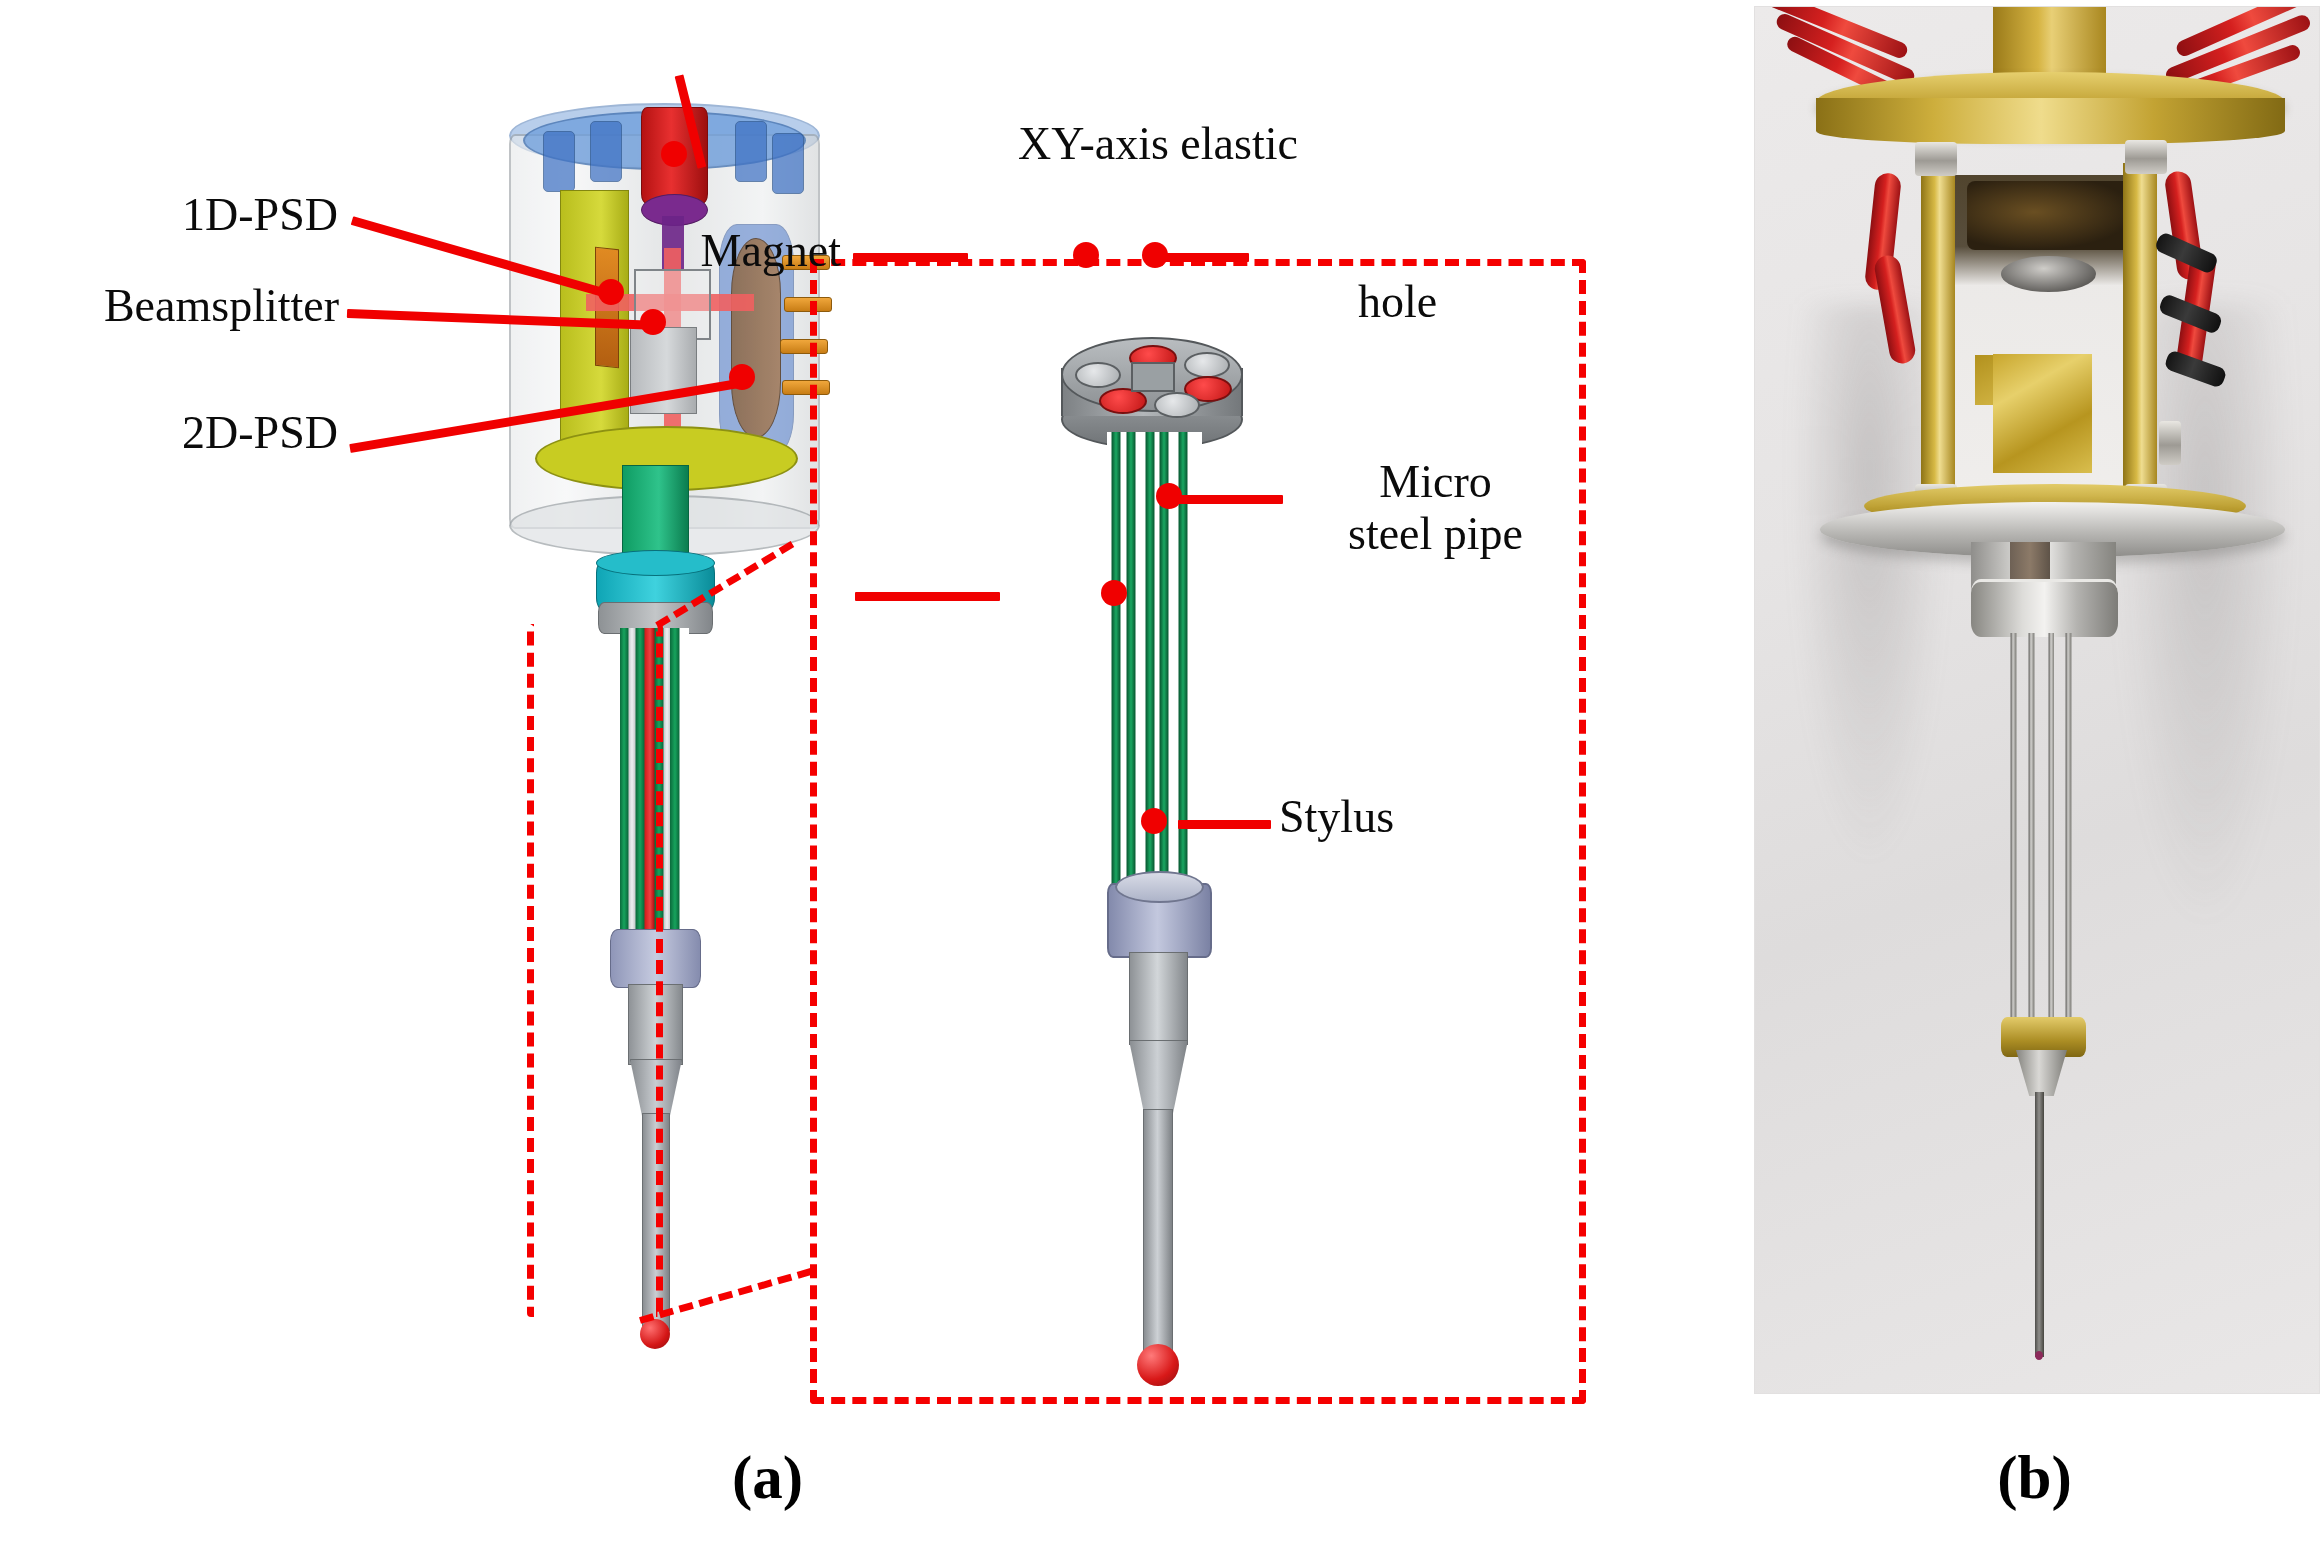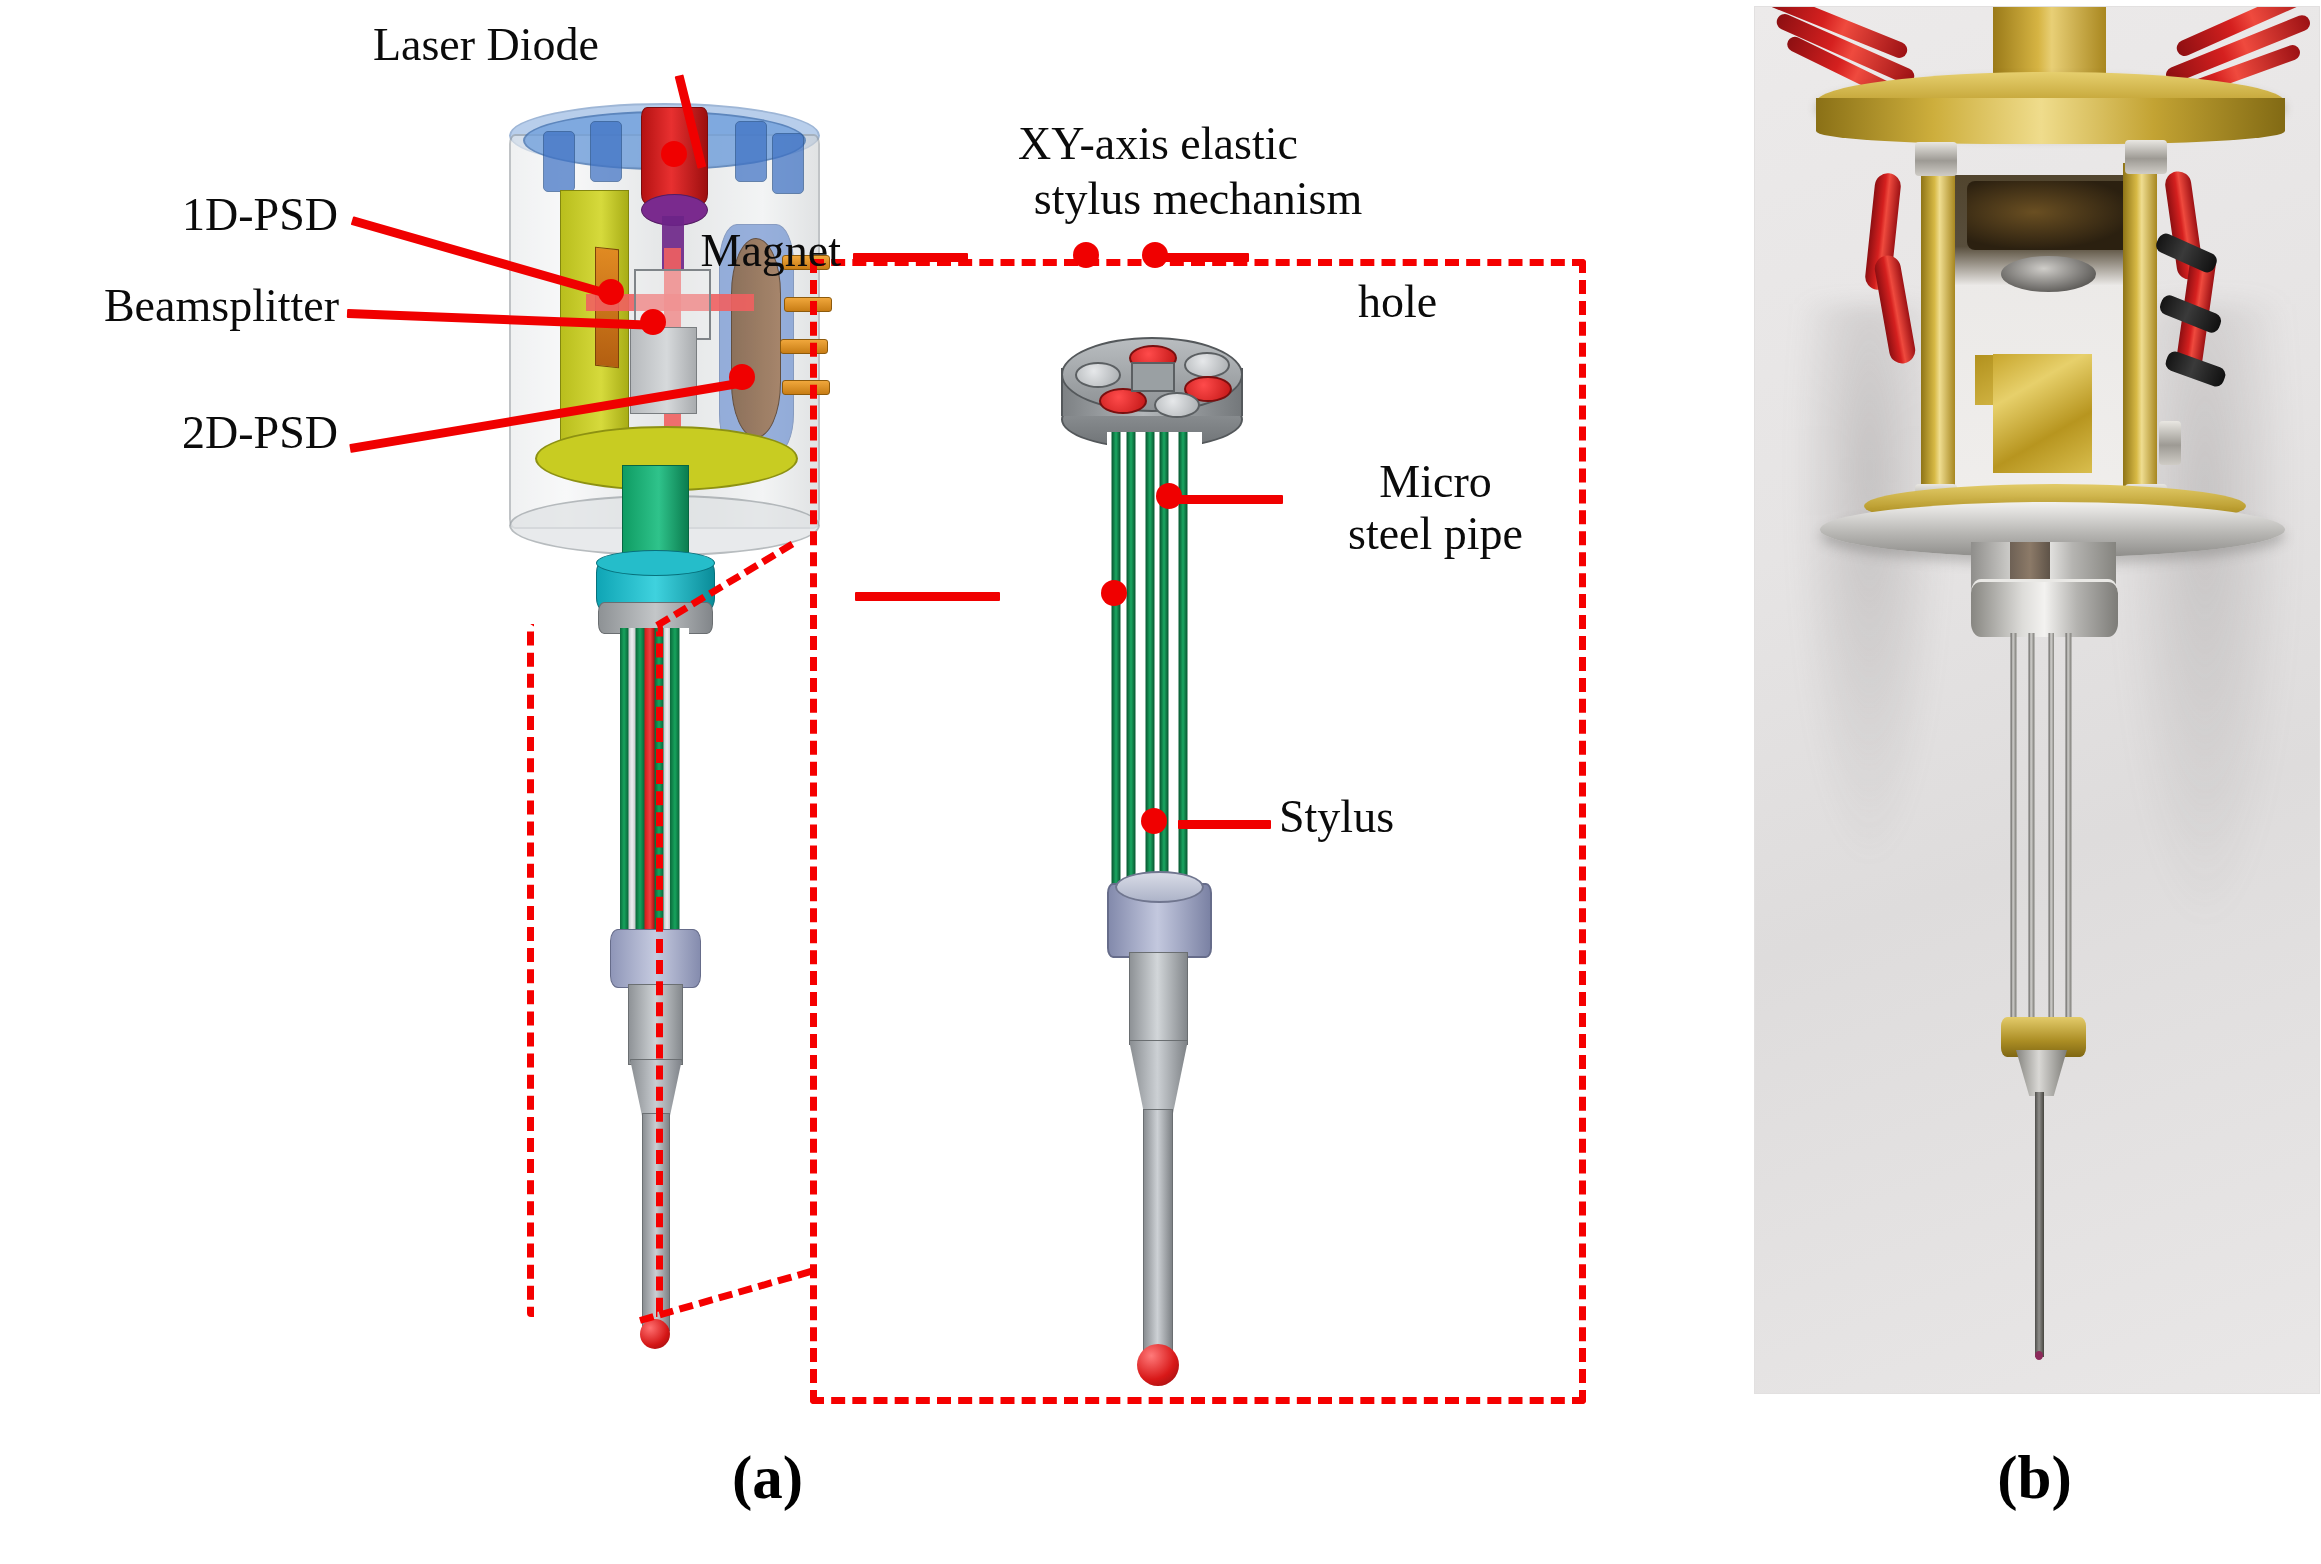--- a/index.html
+++ b/index.html
@@ -387,21 +387,20 @@
     <div class="greyring"></div>
 
     <div class="pipes-a"></div>
     <div class="mirror-a"></div>
     <div class="stylus-a1"></div>
     <div class="stylus-a2"></div>
     <div class="stylus-a3"></div>
     <div class="tipball-a"></div>
   </div>
 
-  <div class="lbl c" style="left:293px;top:20px;width:386px;">Laser Diode</div>
   <div class="leader" style="left:679px;top:71px;width:95px;transform:rotate(76deg);"></div>
   <div class="dot" style="left:661px;top:141px;"></div>
 
   <div class="lbl r" style="left:59px;top:190px;width:279px;">1D-PSD</div>
   <div class="leader" style="left:352px;top:216px;width:265px;transform:rotate(16deg);"></div>
   <div class="dot" style="left:598px,top:279px;left:598px;top:279px;"></div>
 
   <div class="lbl r" style="left:10px;top:281px;width:329px;">Beamsplitter</div>
   <div class="leader" style="left:347px;top:309px;width:307px;transform:rotate(2.2deg);"></div>
   <div class="dot" style="left:640px;top:309px;"></div>
@@ -412,21 +411,20 @@
 
   <div class="dashbox" style="left:527px;top:624px;width:129px;height:693px;border-right:none;border-top:none;border-bottom:none;"></div>
   <div class="dashbox" style="left:527px;top:624px;width:129px;height:693px;border-left:none;border-top:none;border-bottom:none;"></div>
 
   <div class="dashline" style="left:657px;top:622px;width:158px;transform:rotate(-31deg);"></div>
   <div class="dashline" style="left:640px;top:1317px;width:178px;transform:rotate(-16deg);"></div>
 
   <div class="dashbox" style="left:810px;top:259px;width:762px;height:1131px;"></div>
 
   <div class="lbl c" style="left:851px;top:119px;width:614px;">XY-axis elastic</div>
-  <div class="lbl c" style="left:891px;top:174px;width:614px;">stylus mechanism</div>
 
   <div>
     <div class="mag-bot"></div>
     <div class="mag-side"></div>
     <div class="mag-disc"></div>
 
     <div class="hole mag" style="left:1129px;top:345px;width:44px;height:22px;"></div>
     <div class="hole reg" style="left:1184px;top:352px;width:42px;height:22px;"></div>
     <div class="hole reg" style="left:1075px;top:362px;width:42px;height:22px;"></div>
     <div class="hole mag" style="left:1184px;top:376px;width:44px;height:22px;"></div>

